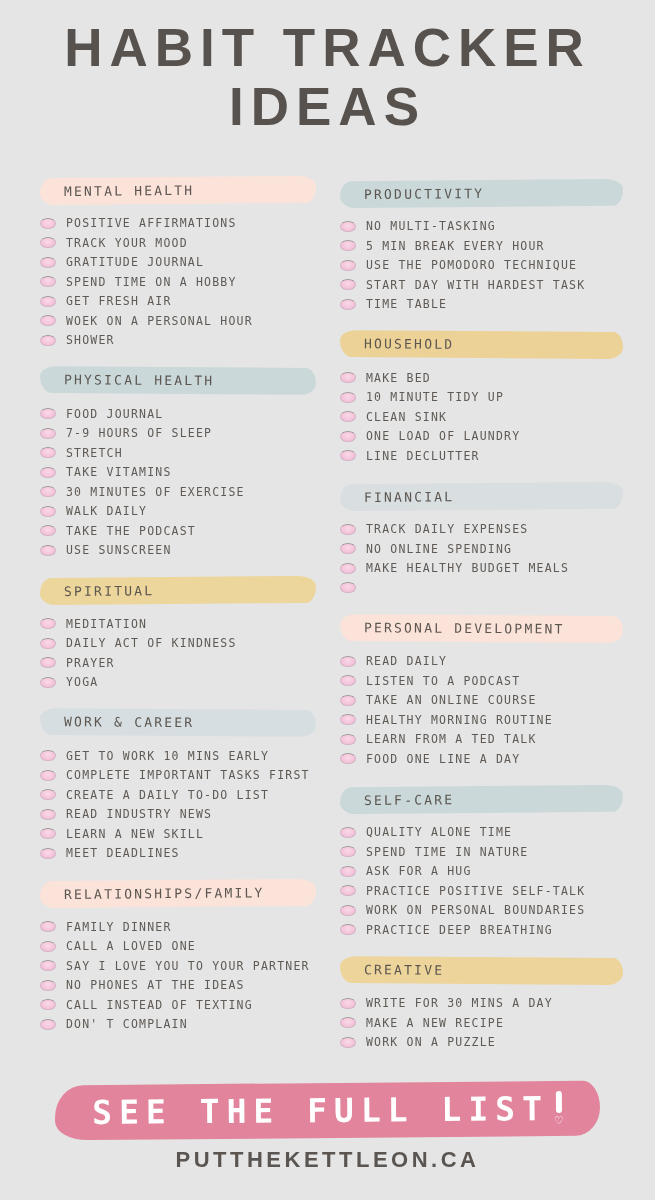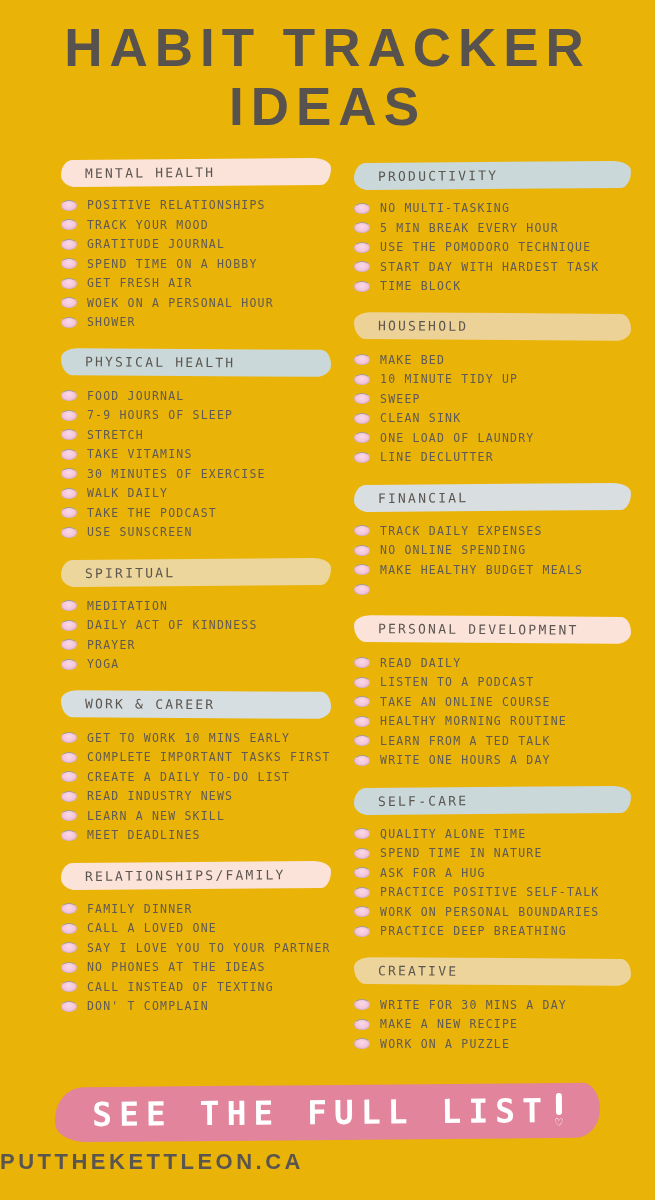--- a/index.html
+++ b/index.html
@@ -1,29 +1,29 @@
 <!DOCTYPE html>
 <html><head>
 <meta charset="utf-8">
 <style>
   html,body { margin:0; padding:0; background:#ffffff; }
   .page {
-    width:655px; height:1200px; background:#eab308; position:relative;
+    width:655px; height:1200px; background:#e5e5e5; position:relative;
     overflow:hidden; font-family:"DejaVu Sans Mono", monospace;
     color:#5f5a55;
   }
   
   .title {
     padding-top:18px; text-align:center;
     font-family:"Liberation Sans", sans-serif;
     font-weight:bold; color:#57524e;
     font-size:53px; line-height:1.12; letter-spacing:7px;
   }
   
-  .columns { display:flex; padding-left:61px; margin-top:22px; }
+  .columns { display:flex; padding-left:40px; margin-top:40px; }
   .col { width:300px; }
   .col-right { width:308px; padding-top:3px; }
   
   .section { margin-bottom:17px; }
   .section-header {
     display:block; width:92%; height:27px; line-height:27px;
     padding-left:24px; box-sizing:border-box;
     font-size:13px; letter-spacing:2.2px; color:#5b5650;
     white-space:nowrap;
   }
@@ -50,21 +50,21 @@
   }
   .banner-text {
     font-size:33px; font-weight:bold; letter-spacing:7px;
     font-family:"DejaVu Sans Mono", monospace;
   }
   .excl { display:inline-flex; flex-direction:column; align-items:center; margin-left:6px; }
   .excl-bar { width:6px; height:22px; background:#ffffff; border-radius:3px; }
   .excl-heart { font-size:13px; line-height:12px; margin-top:2px; color:#ffffff; }
   
   .footer {
-    margin-top:9px; text-align:left;
+    margin-top:9px; text-align:center;
     font-family:"Liberation Sans", sans-serif;
     font-weight:bold; font-size:22px; letter-spacing:3.5px; color:#5a5550;
   }
 </style>
 </head>
 <body>
 
 <div class="page">
 
   <div class="title">
@@ -74,21 +74,21 @@
 
   <div class="columns">
     <div class="col col-left">
         <div class="section">
     <div class="section-header rot-a" style="background: rgb(251, 227, 218);">
       <span class="section-title">MENTAL HEALTH</span>
     </div>
     <ul class="items">
             <li class="item">
               <span class="bullet"></span>
-              <span class="label">POSITIVE RELATIONSHIPS</span>
+              <span class="label">POSITIVE AFFIRMATIONS</span>
             </li>
             <li class="item">
               <span class="bullet"></span>
               <span class="label">TRACK YOUR MOOD</span>
             </li>
             <li class="item">
               <span class="bullet"></span>
               <span class="label">GRATITUDE JOURNAL</span>
             </li>
             <li class="item">
@@ -251,43 +251,39 @@
             <li class="item">
               <span class="bullet"></span>
               <span class="label">USE THE POMODORO TECHNIQUE</span>
             </li>
             <li class="item">
               <span class="bullet"></span>
               <span class="label">START DAY WITH HARDEST TASK</span>
             </li>
             <li class="item">
               <span class="bullet"></span>
-              <span class="label">TIME BLOCK</span>
+              <span class="label">TIME TABLE</span>
             </li>
           </ul>
   </div>
         <div class="section">
     <div class="section-header rot-b" style="background: rgb(237, 210, 152);">
       <span class="section-title">HOUSEHOLD</span>
     </div>
     <ul class="items">
             <li class="item">
               <span class="bullet"></span>
               <span class="label">MAKE BED</span>
             </li>
             <li class="item">
               <span class="bullet"></span>
               <span class="label">10 MINUTE TIDY UP</span>
             </li>
             <li class="item">
               <span class="bullet"></span>
-              <span class="label">SWEEP</span>
-            </li>
-            <li class="item">
-              <span class="bullet"></span>
               <span class="label">CLEAN SINK</span>
             </li>
             <li class="item">
               <span class="bullet"></span>
               <span class="label">ONE LOAD OF LAUNDRY</span>
             </li>
             <li class="item">
               <span class="bullet"></span>
               <span class="label">LINE DECLUTTER</span>
             </li>
@@ -335,21 +331,21 @@
             <li class="item">
               <span class="bullet"></span>
               <span class="label">HEALTHY MORNING ROUTINE</span>
             </li>
             <li class="item">
               <span class="bullet"></span>
               <span class="label">LEARN FROM A TED TALK</span>
             </li>
             <li class="item">
               <span class="bullet"></span>
-              <span class="label">WRITE ONE HOURS A DAY</span>
+              <span class="label">FOOD ONE LINE A DAY</span>
             </li>
           </ul>
   </div>
         <div class="section">
     <div class="section-header rot-a" style="background: rgb(203, 216, 218);">
       <span class="section-title">SELF-CARE</span>
     </div>
     <ul class="items">
             <li class="item">
               <span class="bullet"></span>

